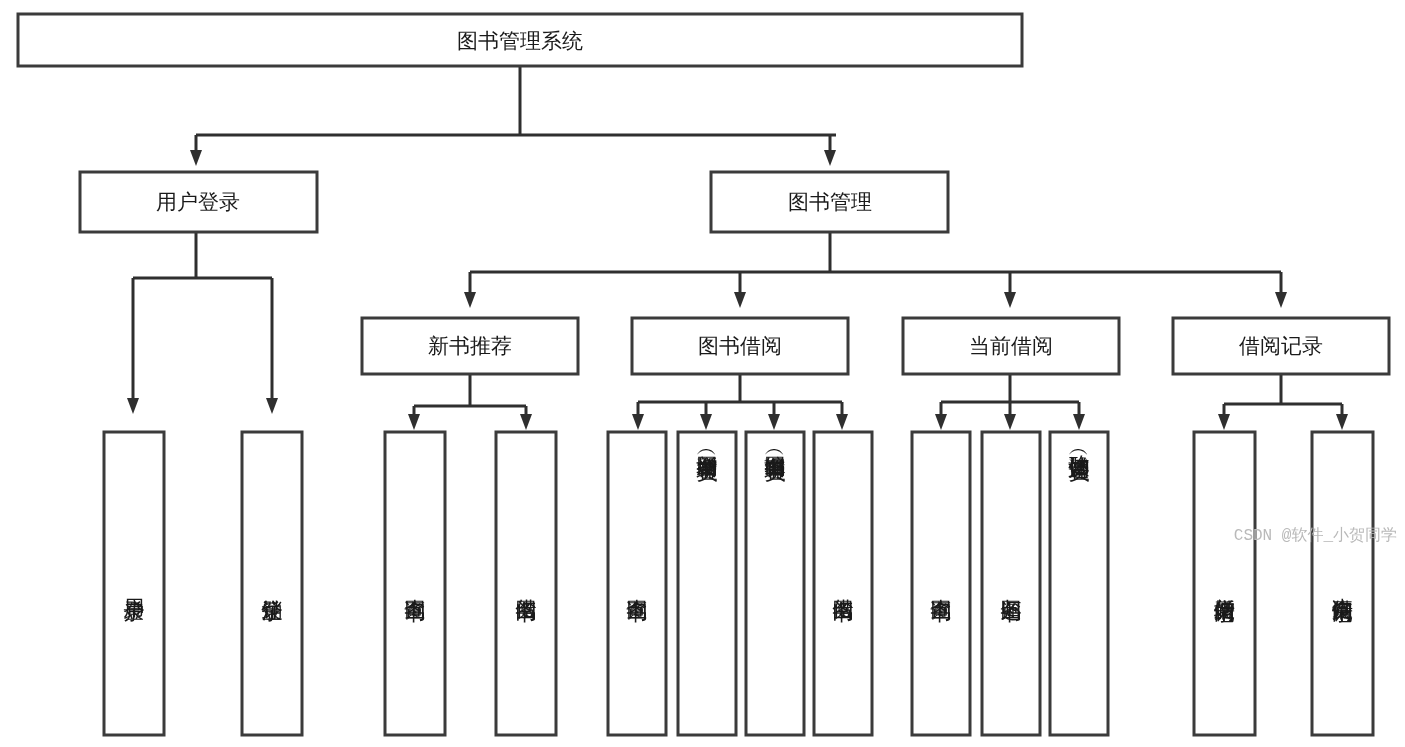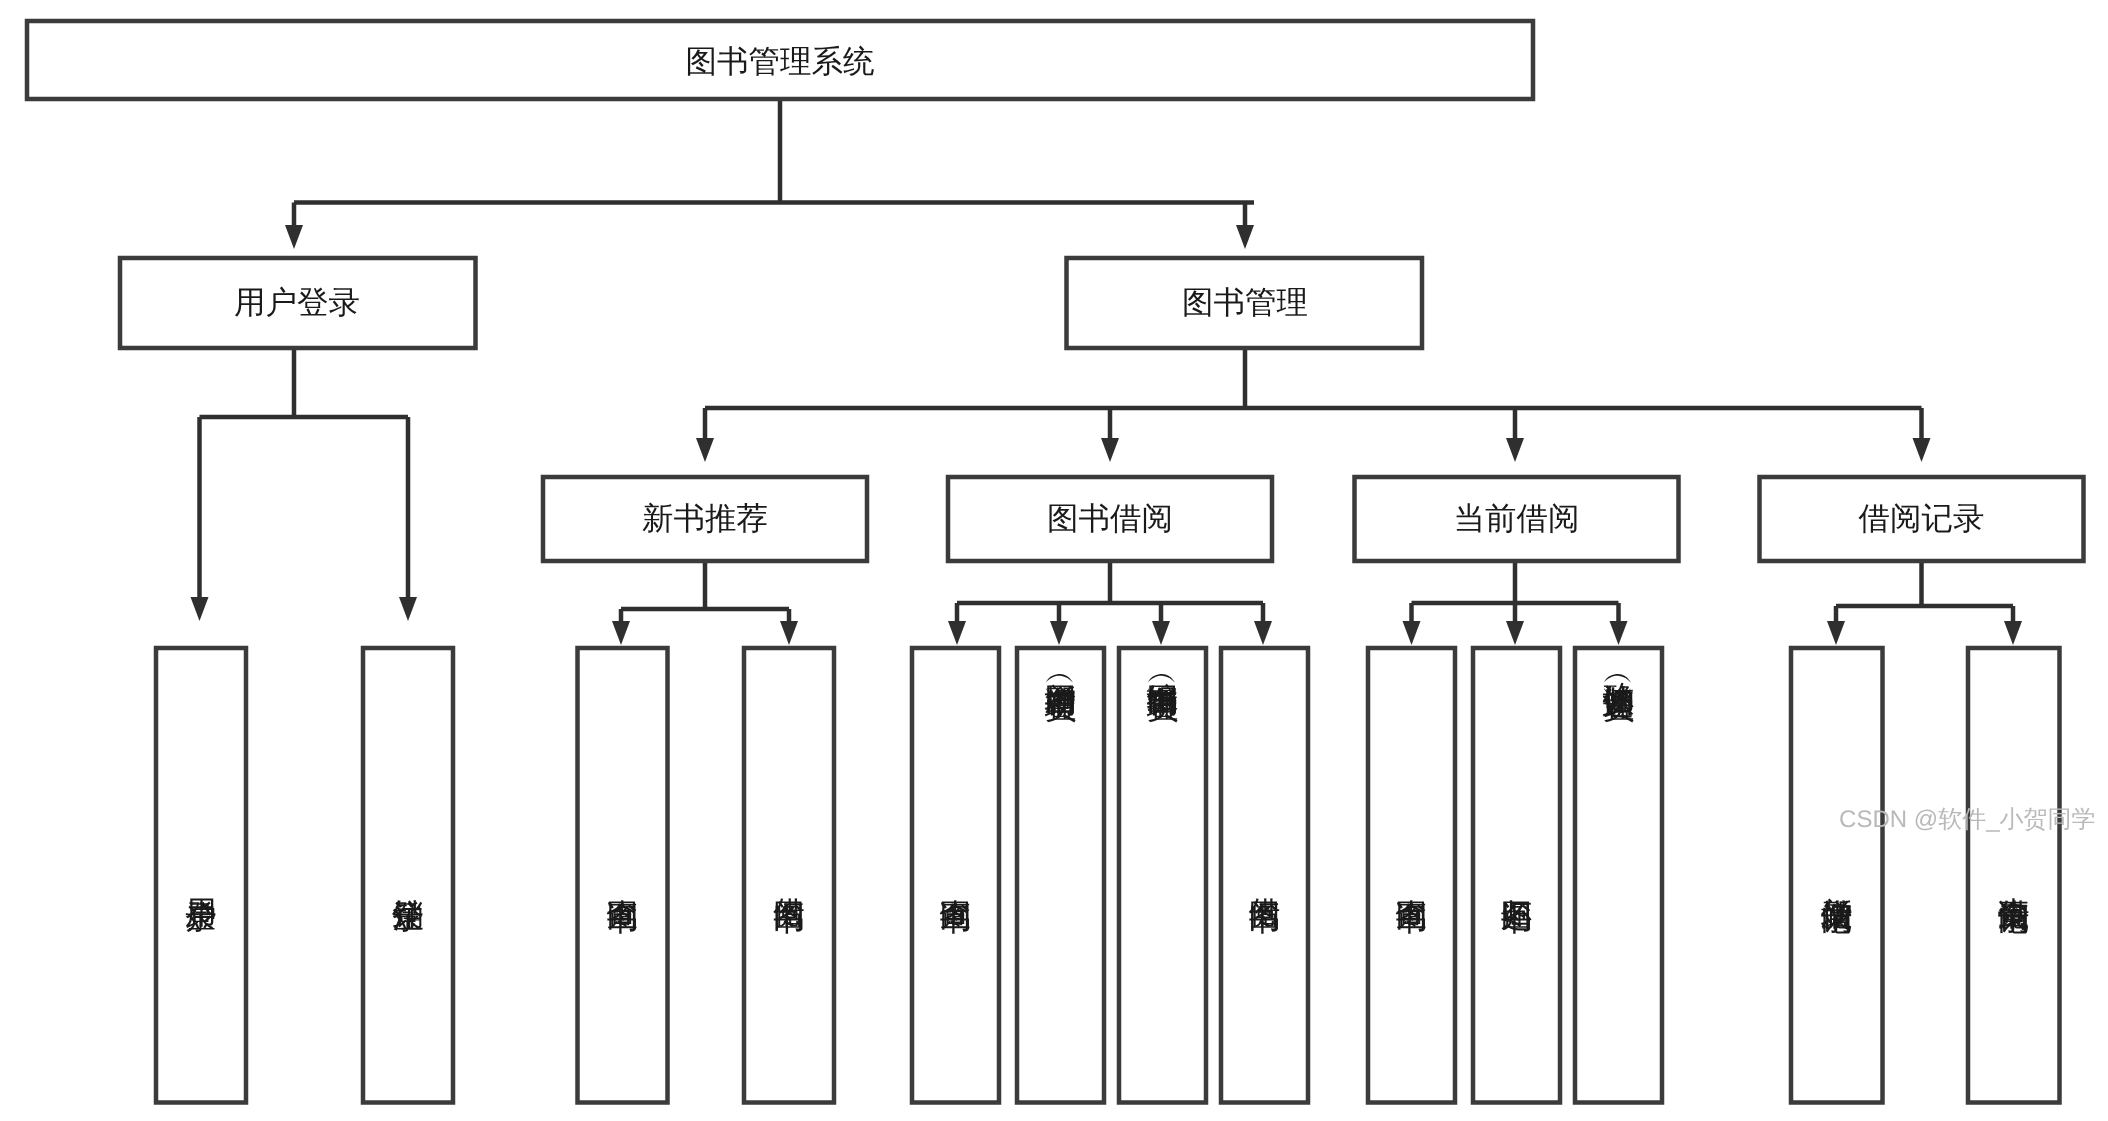--- a/index.html
+++ b/index.html
@@ -25,22 +25,22 @@
   .lbl-v{
     writing-mode:vertical-rl;
     text-orientation:upright;
     font-family:"DejaVu Sans","Liberation Sans",sans-serif;
     font-size:21px;color:#1a1a1a;
     line-height:1.05;
     letter-spacing:1px;
     white-space:nowrap;
   }
   #watermark{
-    position:absolute;right:8px;bottom:3px;
-    font-family:Liberation Sans, sans-serif;
+    position:absolute;right:8px;bottom:14px;
+    font-family:Liberation Mono, monospace;
     font-size:16px;color:#b9b9b9;white-space:nowrap;
   }
 </style>
 </head>
 <body>
 
 <div id="diagram-root">
 
   <svg id="tree" viewBox="0 0 1405 747">
     <defs>

